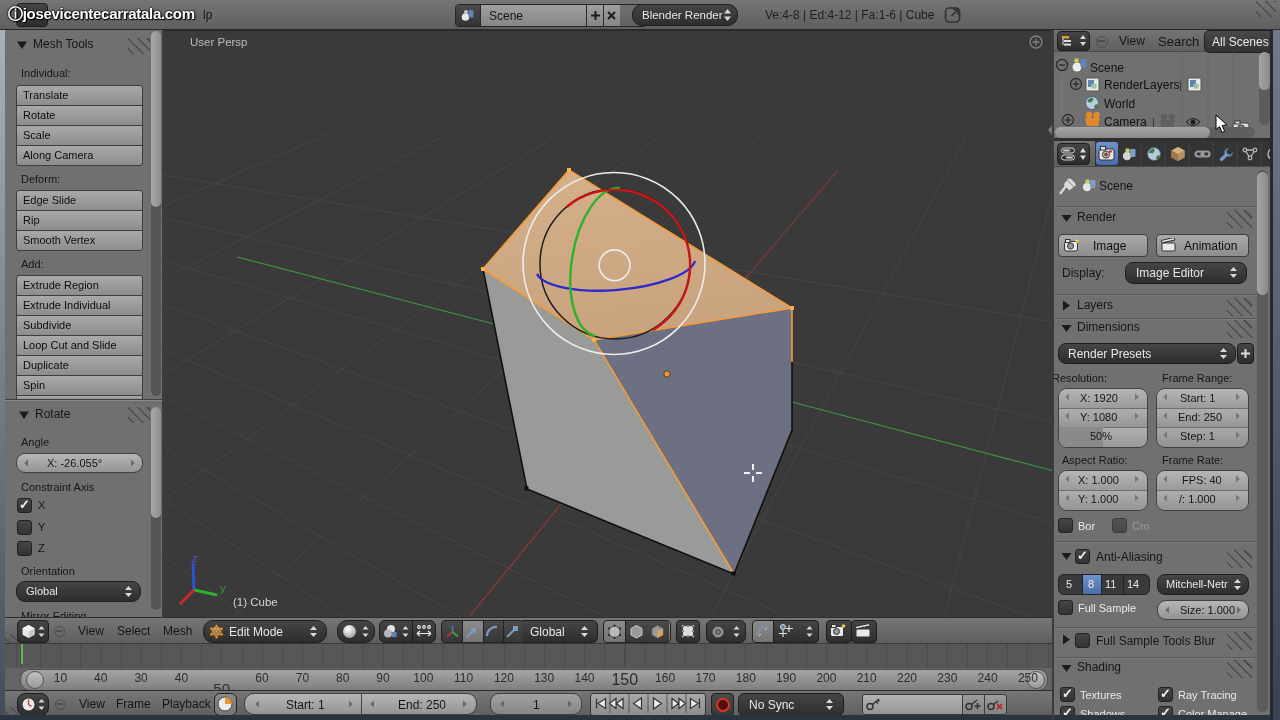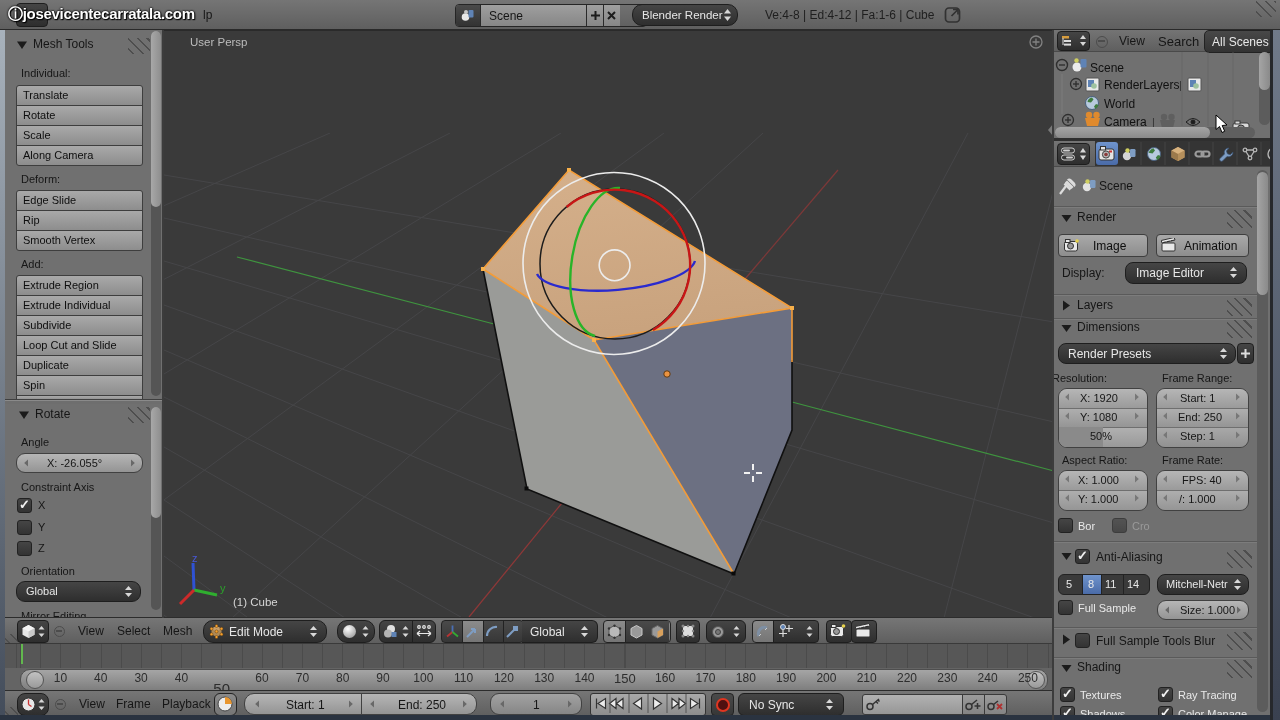--- a/index.html
+++ b/index.html
@@ -871,21 +871,21 @@
         <span style="position:absolute;left:221.7px;top:12px;transform:translateX(-50%);font-size:15px;color:#2d2d2d">50</span>
         <span style="position:absolute;left:262.0px;top:3px;transform:translateX(-50%);font-size:12px;color:#2d2d2d">60</span>
         <span style="position:absolute;left:302.4px;top:3px;transform:translateX(-50%);font-size:12px;color:#2d2d2d">70</span>
         <span style="position:absolute;left:342.7px;top:3px;transform:translateX(-50%);font-size:12px;color:#2d2d2d">80</span>
         <span style="position:absolute;left:383.0px;top:3px;transform:translateX(-50%);font-size:12px;color:#2d2d2d">90</span>
         <span style="position:absolute;left:423.3px;top:3px;transform:translateX(-50%);font-size:12px;color:#2d2d2d">100</span>
         <span style="position:absolute;left:463.6px;top:3px;transform:translateX(-50%);font-size:12px;color:#2d2d2d">110</span>
         <span style="position:absolute;left:503.9px;top:3px;transform:translateX(-50%);font-size:12px;color:#2d2d2d">120</span>
         <span style="position:absolute;left:544.2px;top:3px;transform:translateX(-50%);font-size:12px;color:#2d2d2d">130</span>
         <span style="position:absolute;left:584.5px;top:3px;transform:translateX(-50%);font-size:12px;color:#2d2d2d">140</span>
-        <span style="position:absolute;left:624.8px;top:3px;transform:translateX(-50%);font-size:13px;color:#2d2d2d">150</span>
+        <span style="position:absolute;left:624.8px;top:3px;transform:translateX(-50%);font-size:16px;color:#2d2d2d">150</span>
         <span style="position:absolute;left:665.1px;top:3px;transform:translateX(-50%);font-size:12px;color:#2d2d2d">160</span>
         <span style="position:absolute;left:705.5px;top:3px;transform:translateX(-50%);font-size:12px;color:#2d2d2d">170</span>
         <span style="position:absolute;left:745.8px;top:3px;transform:translateX(-50%);font-size:12px;color:#2d2d2d">180</span>
         <span style="position:absolute;left:786.1px;top:3px;transform:translateX(-50%);font-size:12px;color:#2d2d2d">190</span>
         <span style="position:absolute;left:826.4px;top:3px;transform:translateX(-50%);font-size:12px;color:#2d2d2d">200</span>
         <span style="position:absolute;left:866.7px;top:3px;transform:translateX(-50%);font-size:12px;color:#2d2d2d">210</span>
         <span style="position:absolute;left:907.0px;top:3px;transform:translateX(-50%);font-size:12px;color:#2d2d2d">220</span>
         <span style="position:absolute;left:947.3px;top:3px;transform:translateX(-50%);font-size:12px;color:#2d2d2d">230</span>
         <span style="position:absolute;left:987.6px;top:3px;transform:translateX(-50%);font-size:12px;color:#2d2d2d">240</span>
         <span style="position:absolute;left:1027.9px;top:3px;transform:translateX(-50%);font-size:12px;color:#2d2d2d">250</span>

